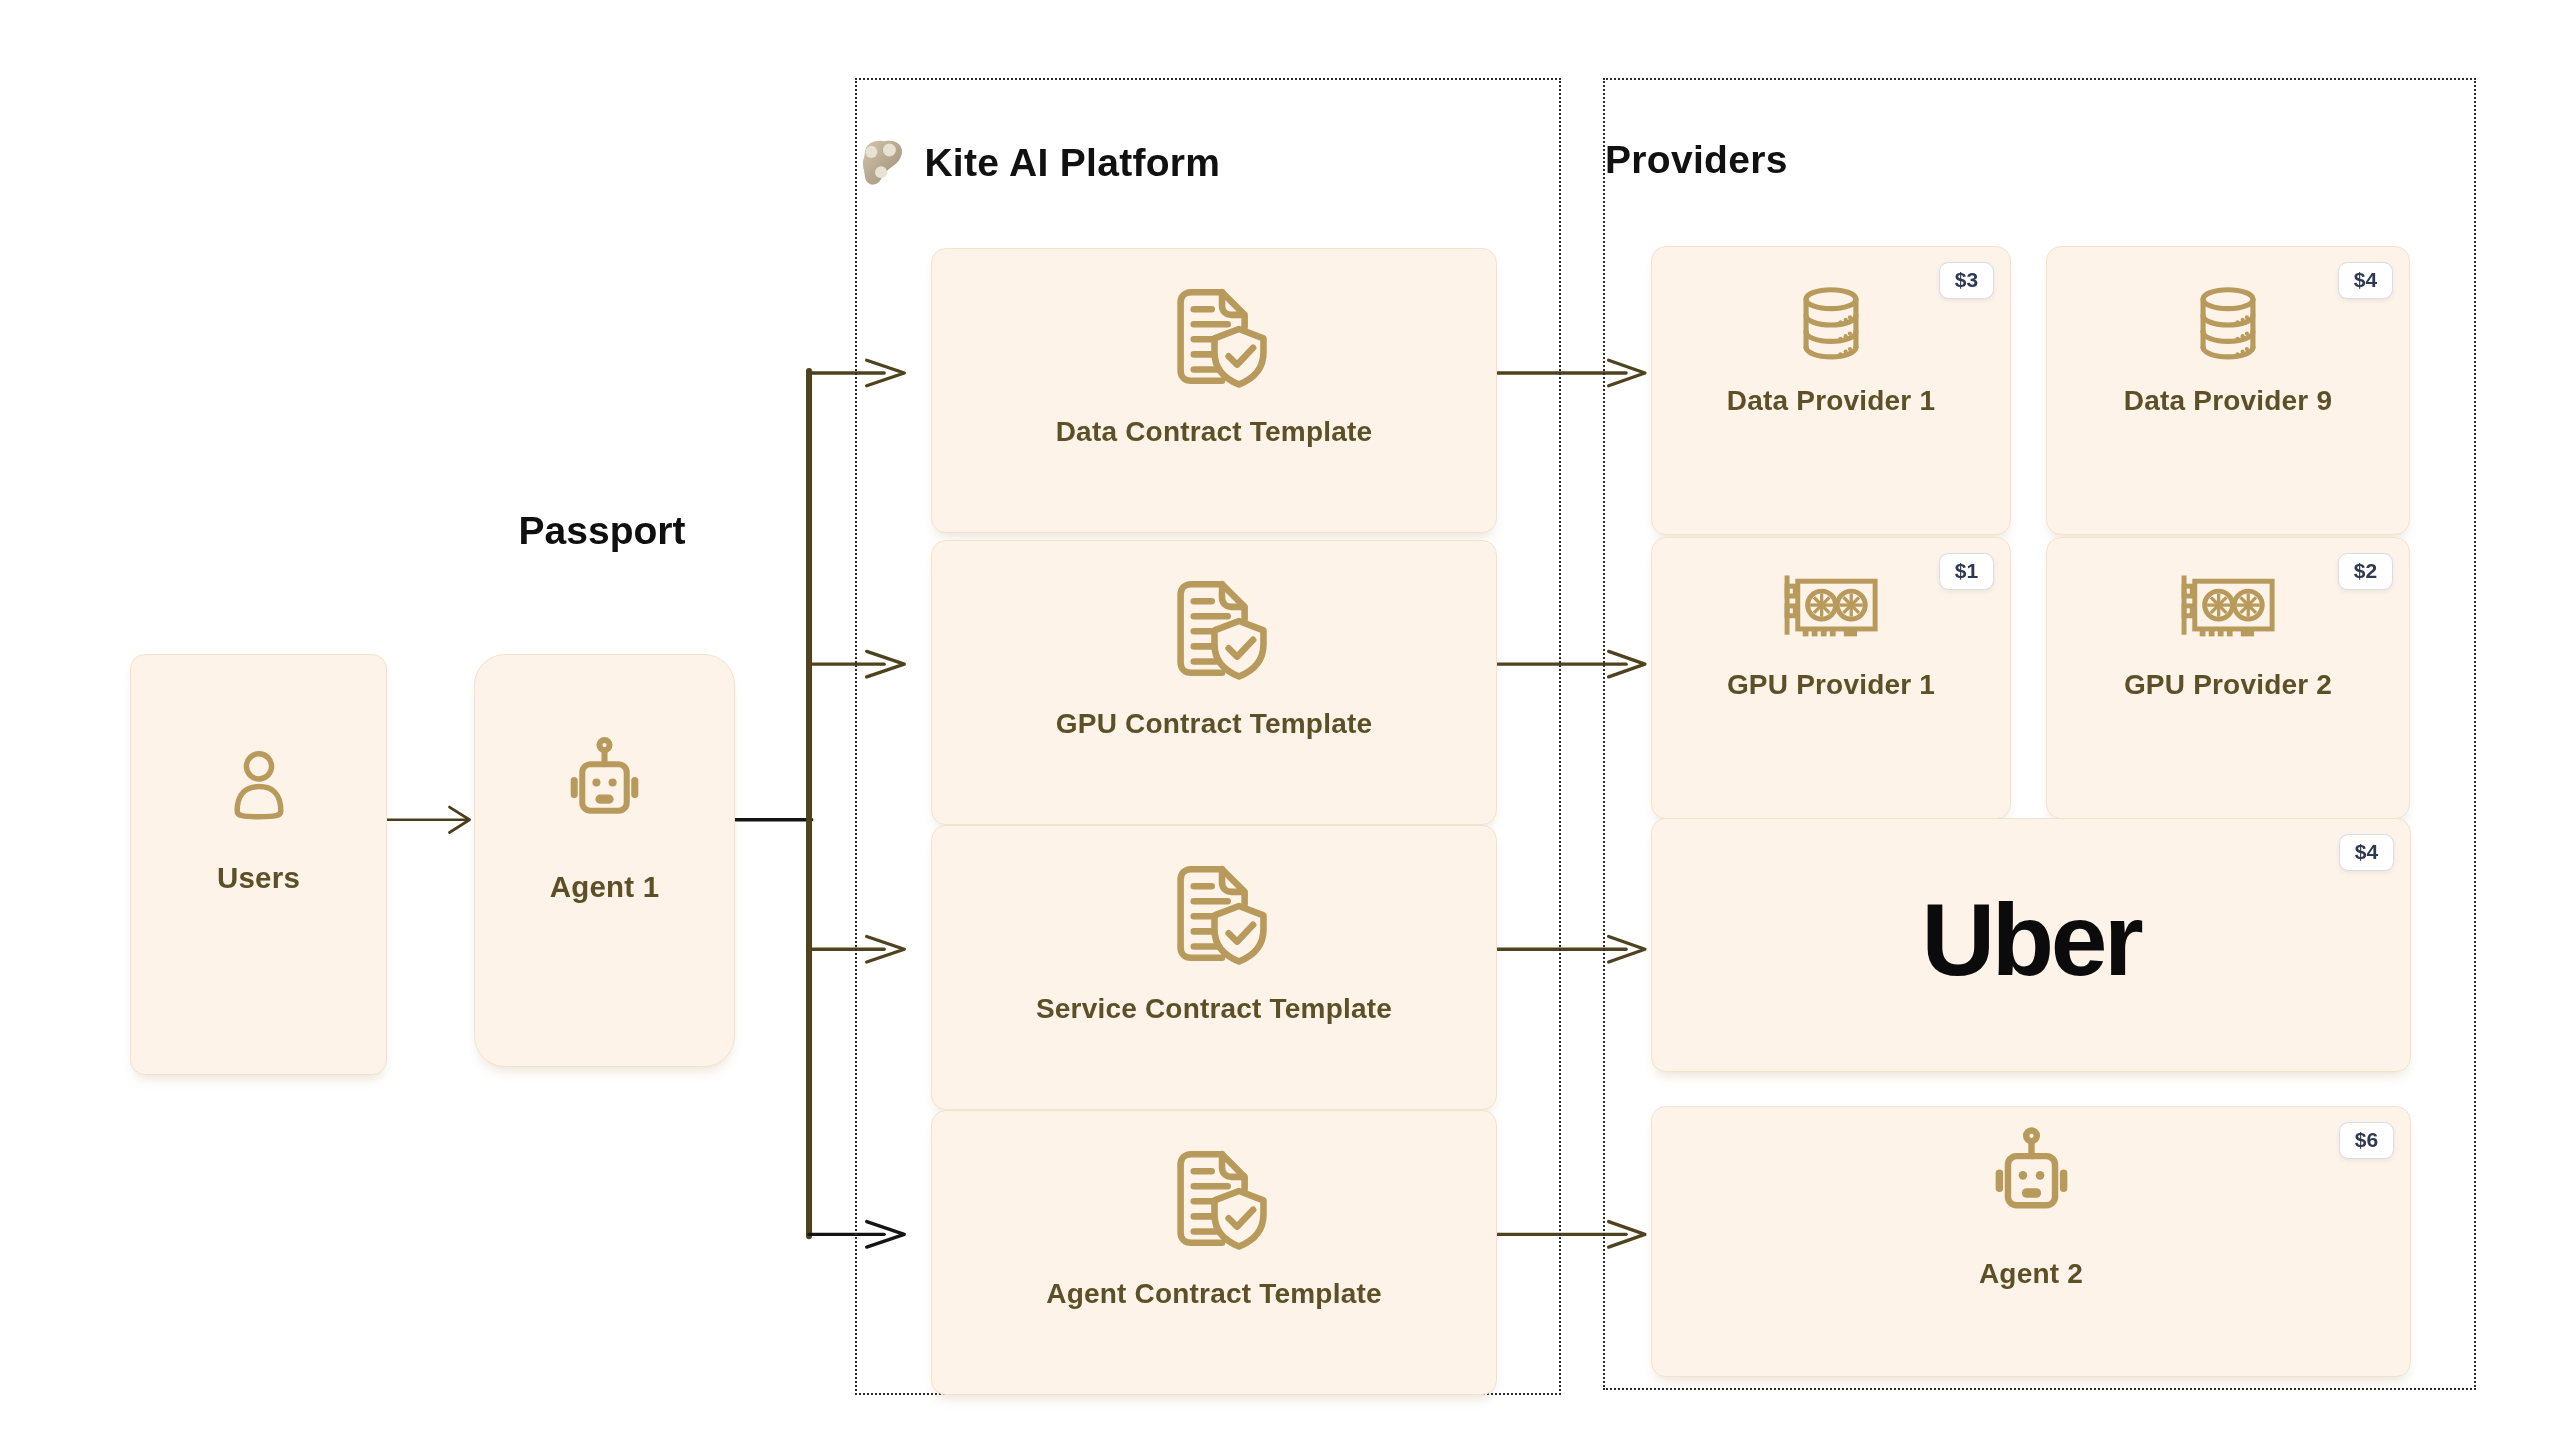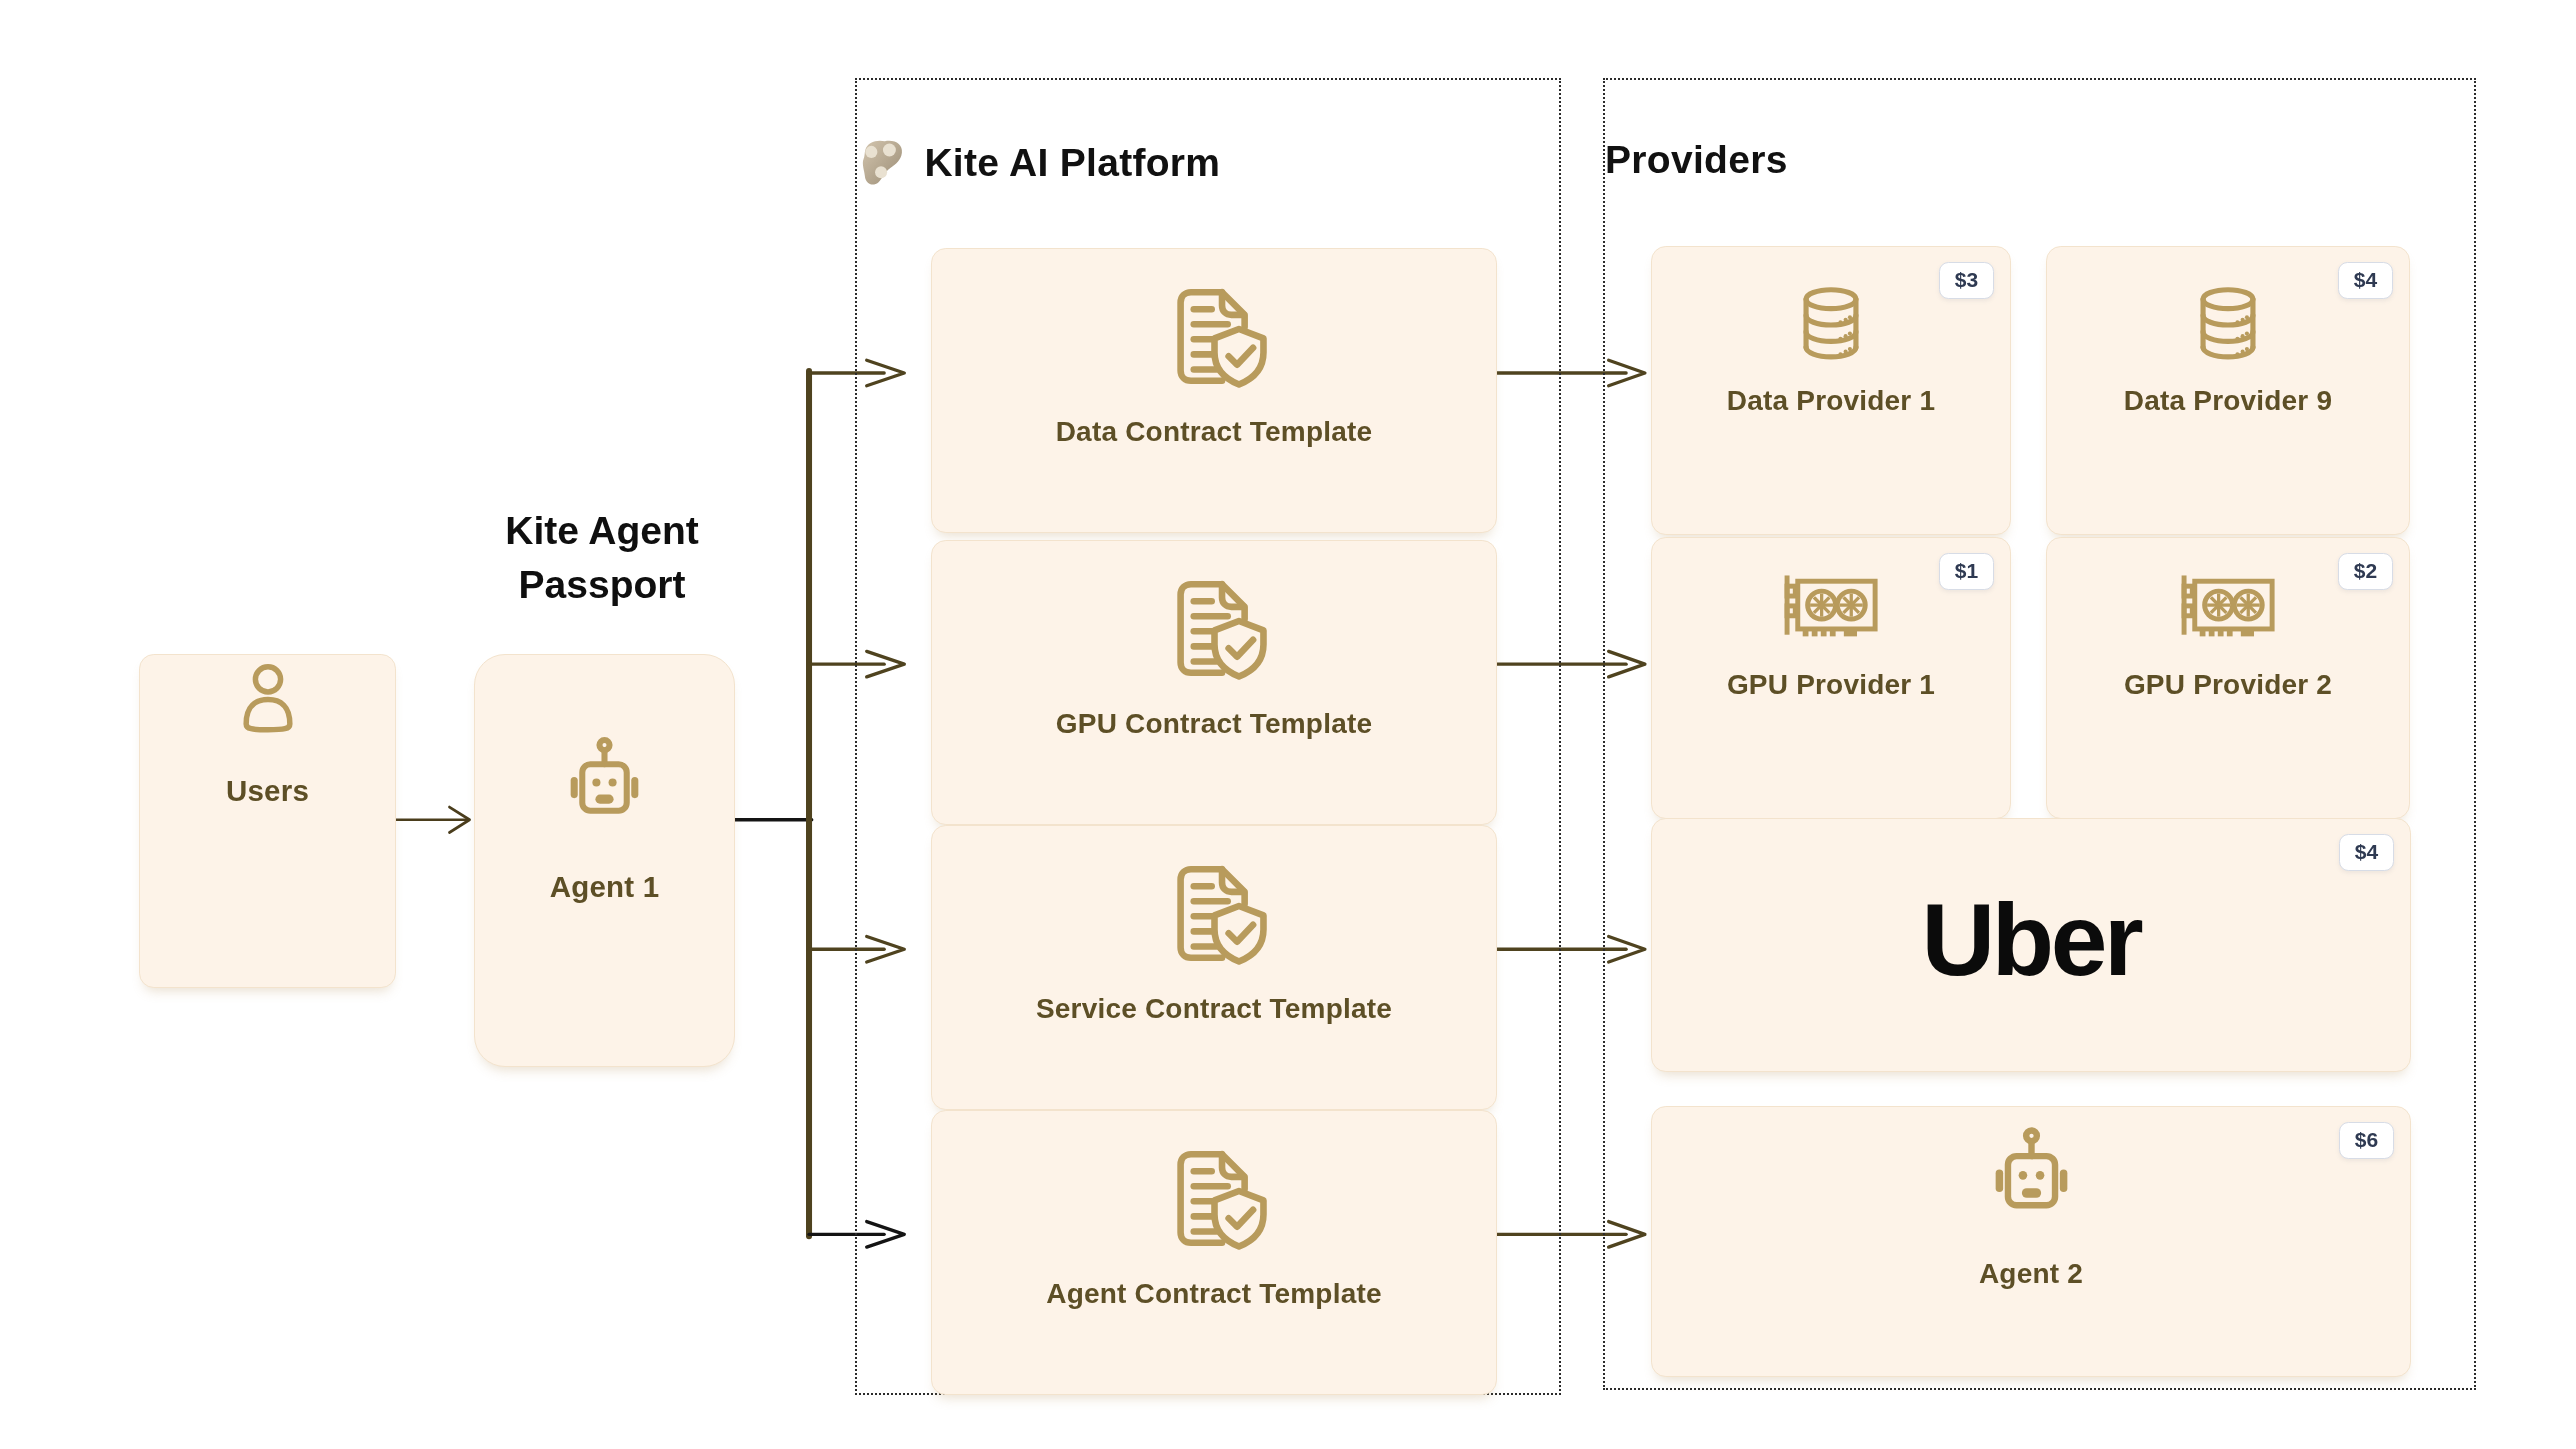--- a/index.html
+++ b/index.html
@@ -19,21 +19,21 @@
       align-items:center;justify-content:flex-start;gap:17.4px;
       font-size:39px;font-weight:700;color:#111111;letter-spacing:0.3px;}
 
   
   .card{position:absolute;background:#fdf3e8;border:1.3px solid #f3e3cd;border-radius:14.8px;
         box-shadow:0 8px 12px -5.4px rgba(187,152,104,.30);
         display:flex;flex-direction:column;align-items:center;}
   .card .label{font-size:28px;font-weight:700;color:#5d4f26;letter-spacing:0.2px;}
 
   
-  .users-card{left:139px;top:654px;width:255px;height:332px;}
+  .users-card{left:130px;top:654px;width:255px;height:332px;padding-top:87px;}
   .agent1-card{left:474px;top:654px;width:259px;height:332px;padding-top:79px;border-radius:31px;}
   .users-card .label,.agent1-card .label{margin-top:35px;font-size:29.5px;}
 
   .passport-title{position:absolute;left:401px;top:504px;width:402px;text-align:center;
       font-size:39px;line-height:1.38;font-weight:700;color:#0f0f0f;}
 
   
   .template-card{left:74px;width:564px;height:252px;padding-top:31px;}
   .template-card .label{margin-top:23px;}
   .tpl-0{top:168px;} .tpl-1{top:460px;} .tpl-2{top:745px;} .tpl-3{top:1030px;}
@@ -197,21 +197,20 @@
           <polyline points="2398,1396 2452,1415 2398,1434"></polyline>
       </g>
       <g stroke="#4f431f" stroke-width="5">
         <line x1="2232" y1="1840" x2="2424" y2="1840"></line>
           <polyline points="2398,1821 2452,1840 2398,1859"></polyline>
       </g>
     </g>
   </svg>
 
   <div class="passport-title">
-    <div>Kite Agent</div>
     <div>Passport</div>
   </div>
 
   <div class="card users-card">
     <svg class="icon" width="84" height="84" viewBox="0 0 100 100">
         <use href="#person"></use>
       </svg>
     <div class="label">Users</div>
   </div>
 

